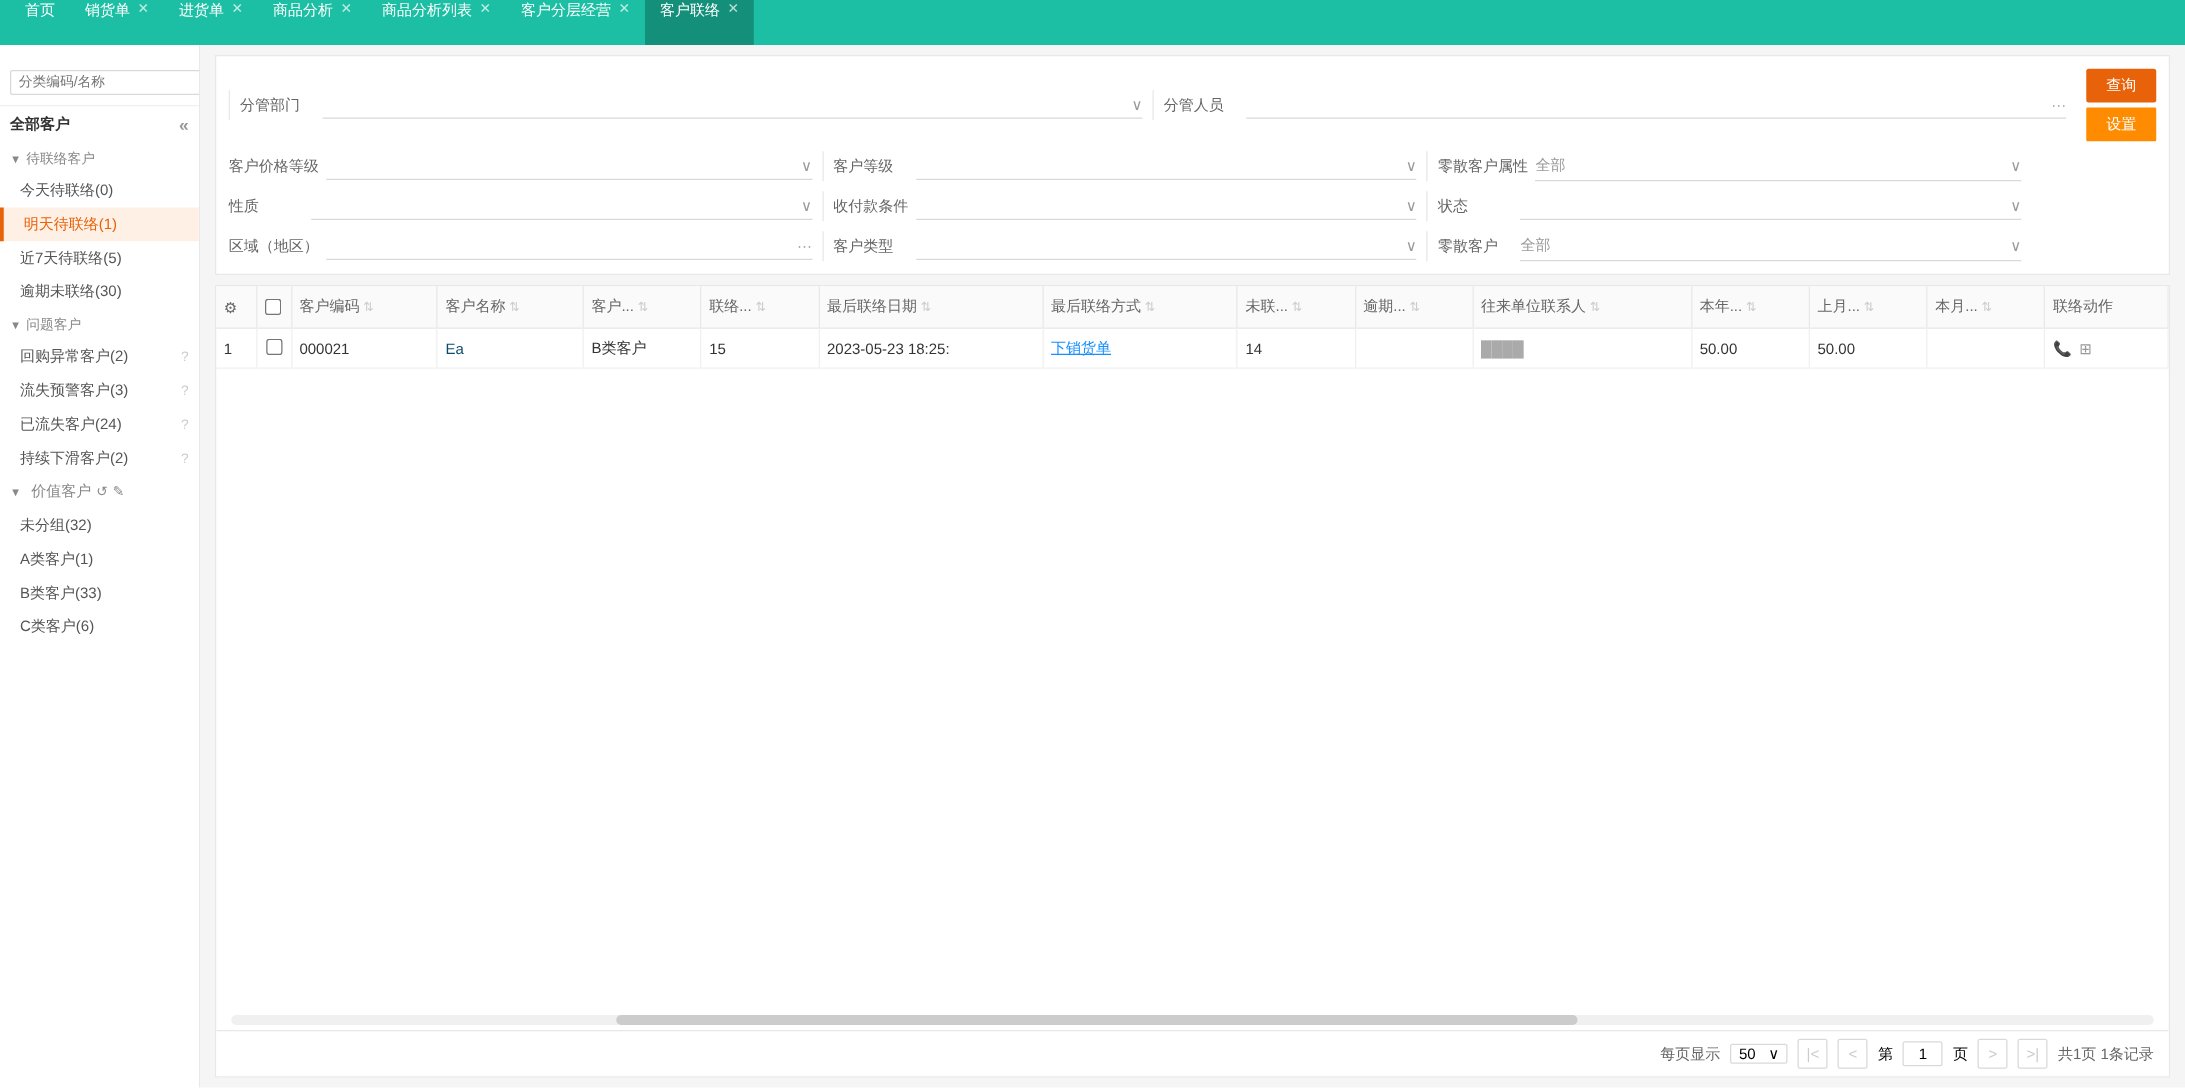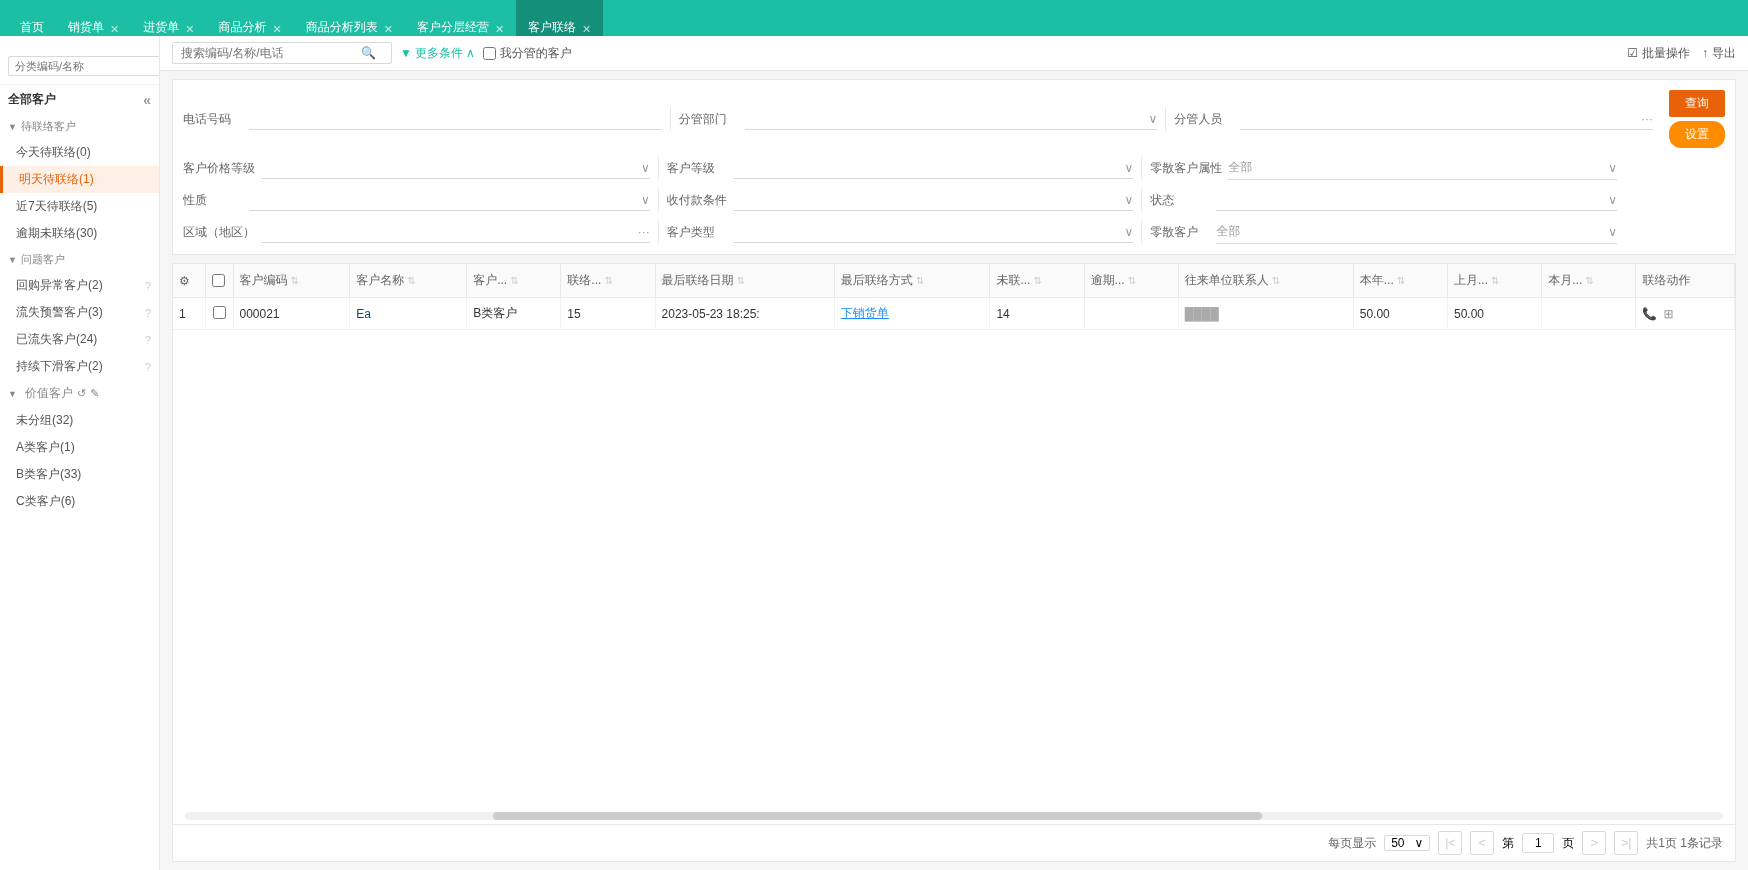--- a/index.html
+++ b/index.html
@@ -11,21 +11,21 @@
       height: 36px;
       display: flex;
       align-items: center;
       padding: 0 8px;
       color: white;
     }
     .top-nav .nav-item {
       padding: 0 12px;
       height: 36px;
       display: flex;
-      align-items: flex-end;
+      align-items: flex-start;
       cursor: pointer;
       color: white;
       font-size: 13px;
       white-space: nowrap;
     }
     .top-nav .nav-item.active { background: #148f7a; }
     .top-nav .nav-item .close-x {
       margin-left: 6px;
       font-size: 11px;
       opacity: 0.7;
@@ -212,21 +212,21 @@
       border-radius: 2px;
       font-size: 12px;
       white-space: nowrap;
     }
     .set-btn {
       background: #ff8c00;
       color: white;
       border: none;
       padding: 5px 16px;
       cursor: pointer;
-      border-radius: 12px;
+      border-radius: 1px;
       font-size: 12px;
       white-space: nowrap;
     }
     .filter-action-col {
       display: flex;
       flex-direction: column;
       gap: 4px;
       margin-left: 8px;
     }
 
@@ -432,53 +432,24 @@
     <div class="sidebar-item">
       <span>B类客户(33)</span>
     </div>
     <div class="sidebar-item">
       <span>C类客户(6)</span>
     </div>
   </div>
 
   <div class="content-area">
 
-    <div class="toolbar">
-      <div class="toolbar-search">
-        <input type="text" placeholder="搜索编码/名称/电话" style="">
-        <span class="search-btn">🔍</span>
-      </div>
-      <div class="more-filter">
-        <span>▼</span>
-        <span>更多条件</span>
-        <span>∧</span>
-      </div>
-      <div class="my-customers">
-        <input type="checkbox" style="">
-        <span>我分管的客户</span>
-      </div>
-      <div class="toolbar-right">
-        <div class="toolbar-btn">
-          <span>☑</span>
-          <span>批量操作</span>
-        </div>
-        <div class="toolbar-btn">
-          <span>↑</span>
-          <span>导出</span>
-        </div>
-      </div>
-    </div>
 
     <div class="filter-panel">
 
       <div class="filter-row">
-        <div class="filter-item">
-          <span class="filter-label">电话号码</span>
-          <input class="filter-input" type="text" value="" style="">
-        </div>
         <div class="filter-divider"></div>
         <div class="filter-item">
           <span class="filter-label">分管部门</span>
           <div class="filter-select">
             <span class="filter-select-text"></span>
             <span class="filter-select-arrow">∨</span>
           </div>
         </div>
         <div class="filter-divider"></div>
         <div class="filter-item">

